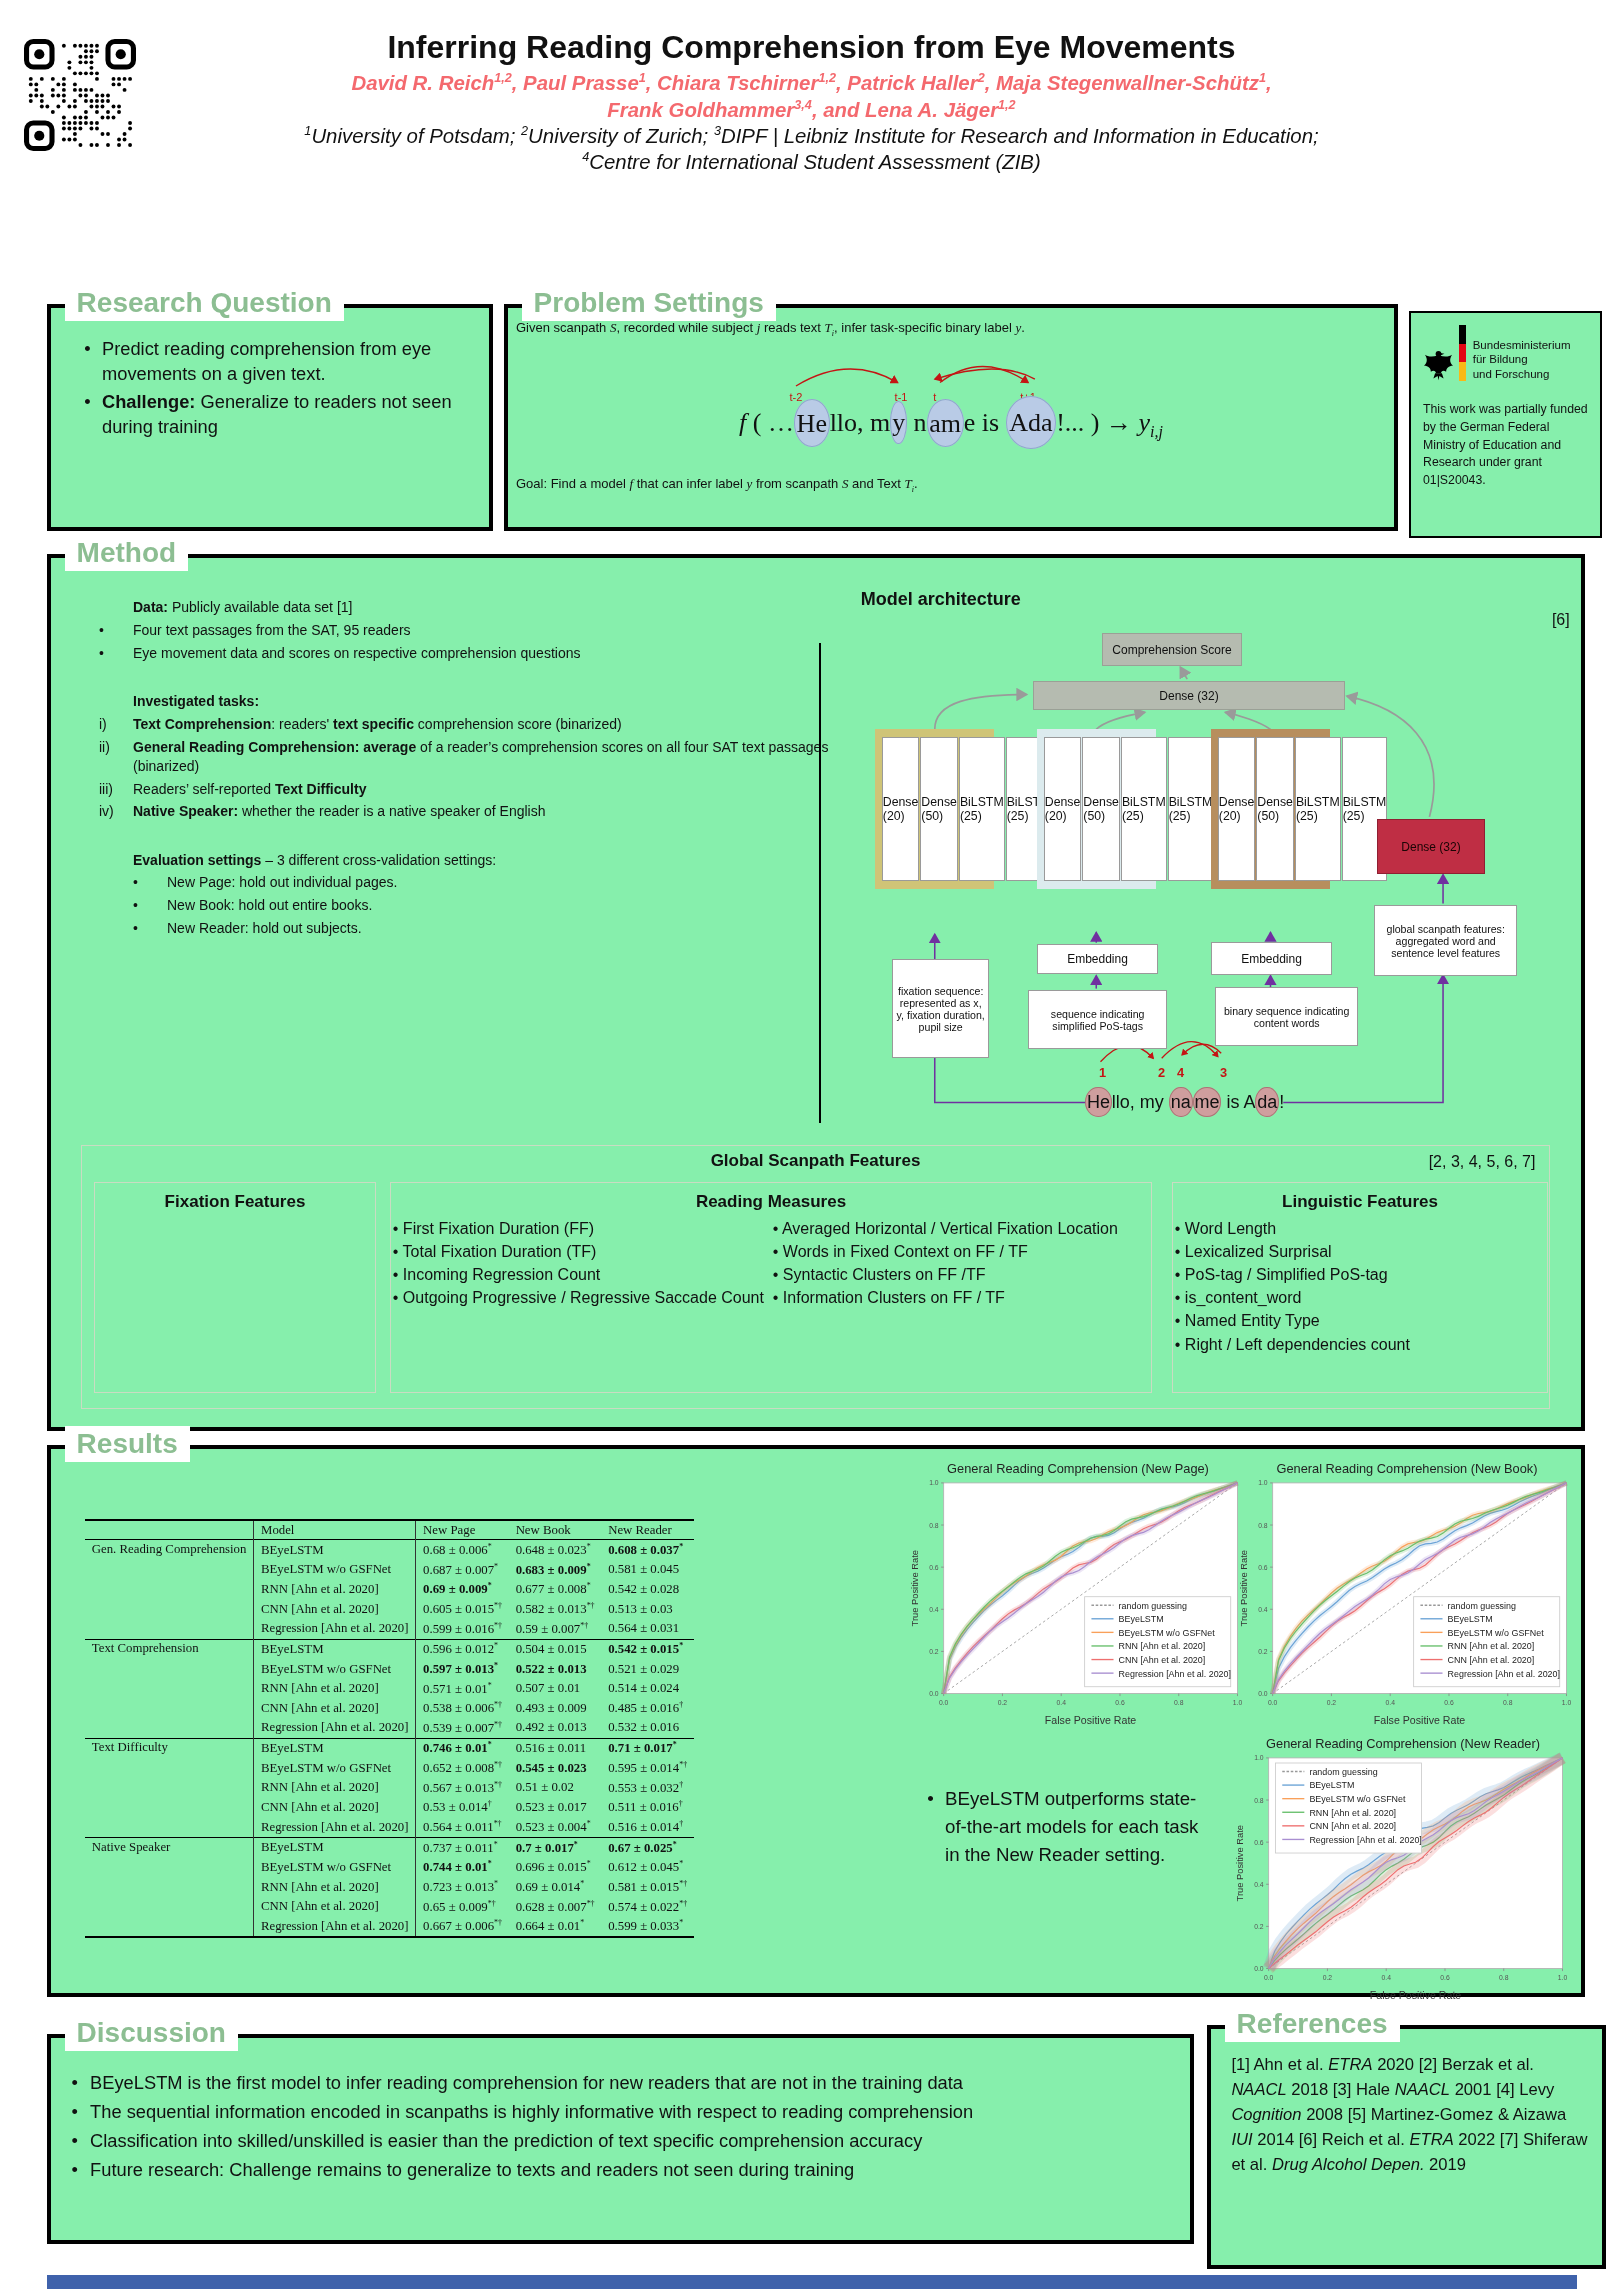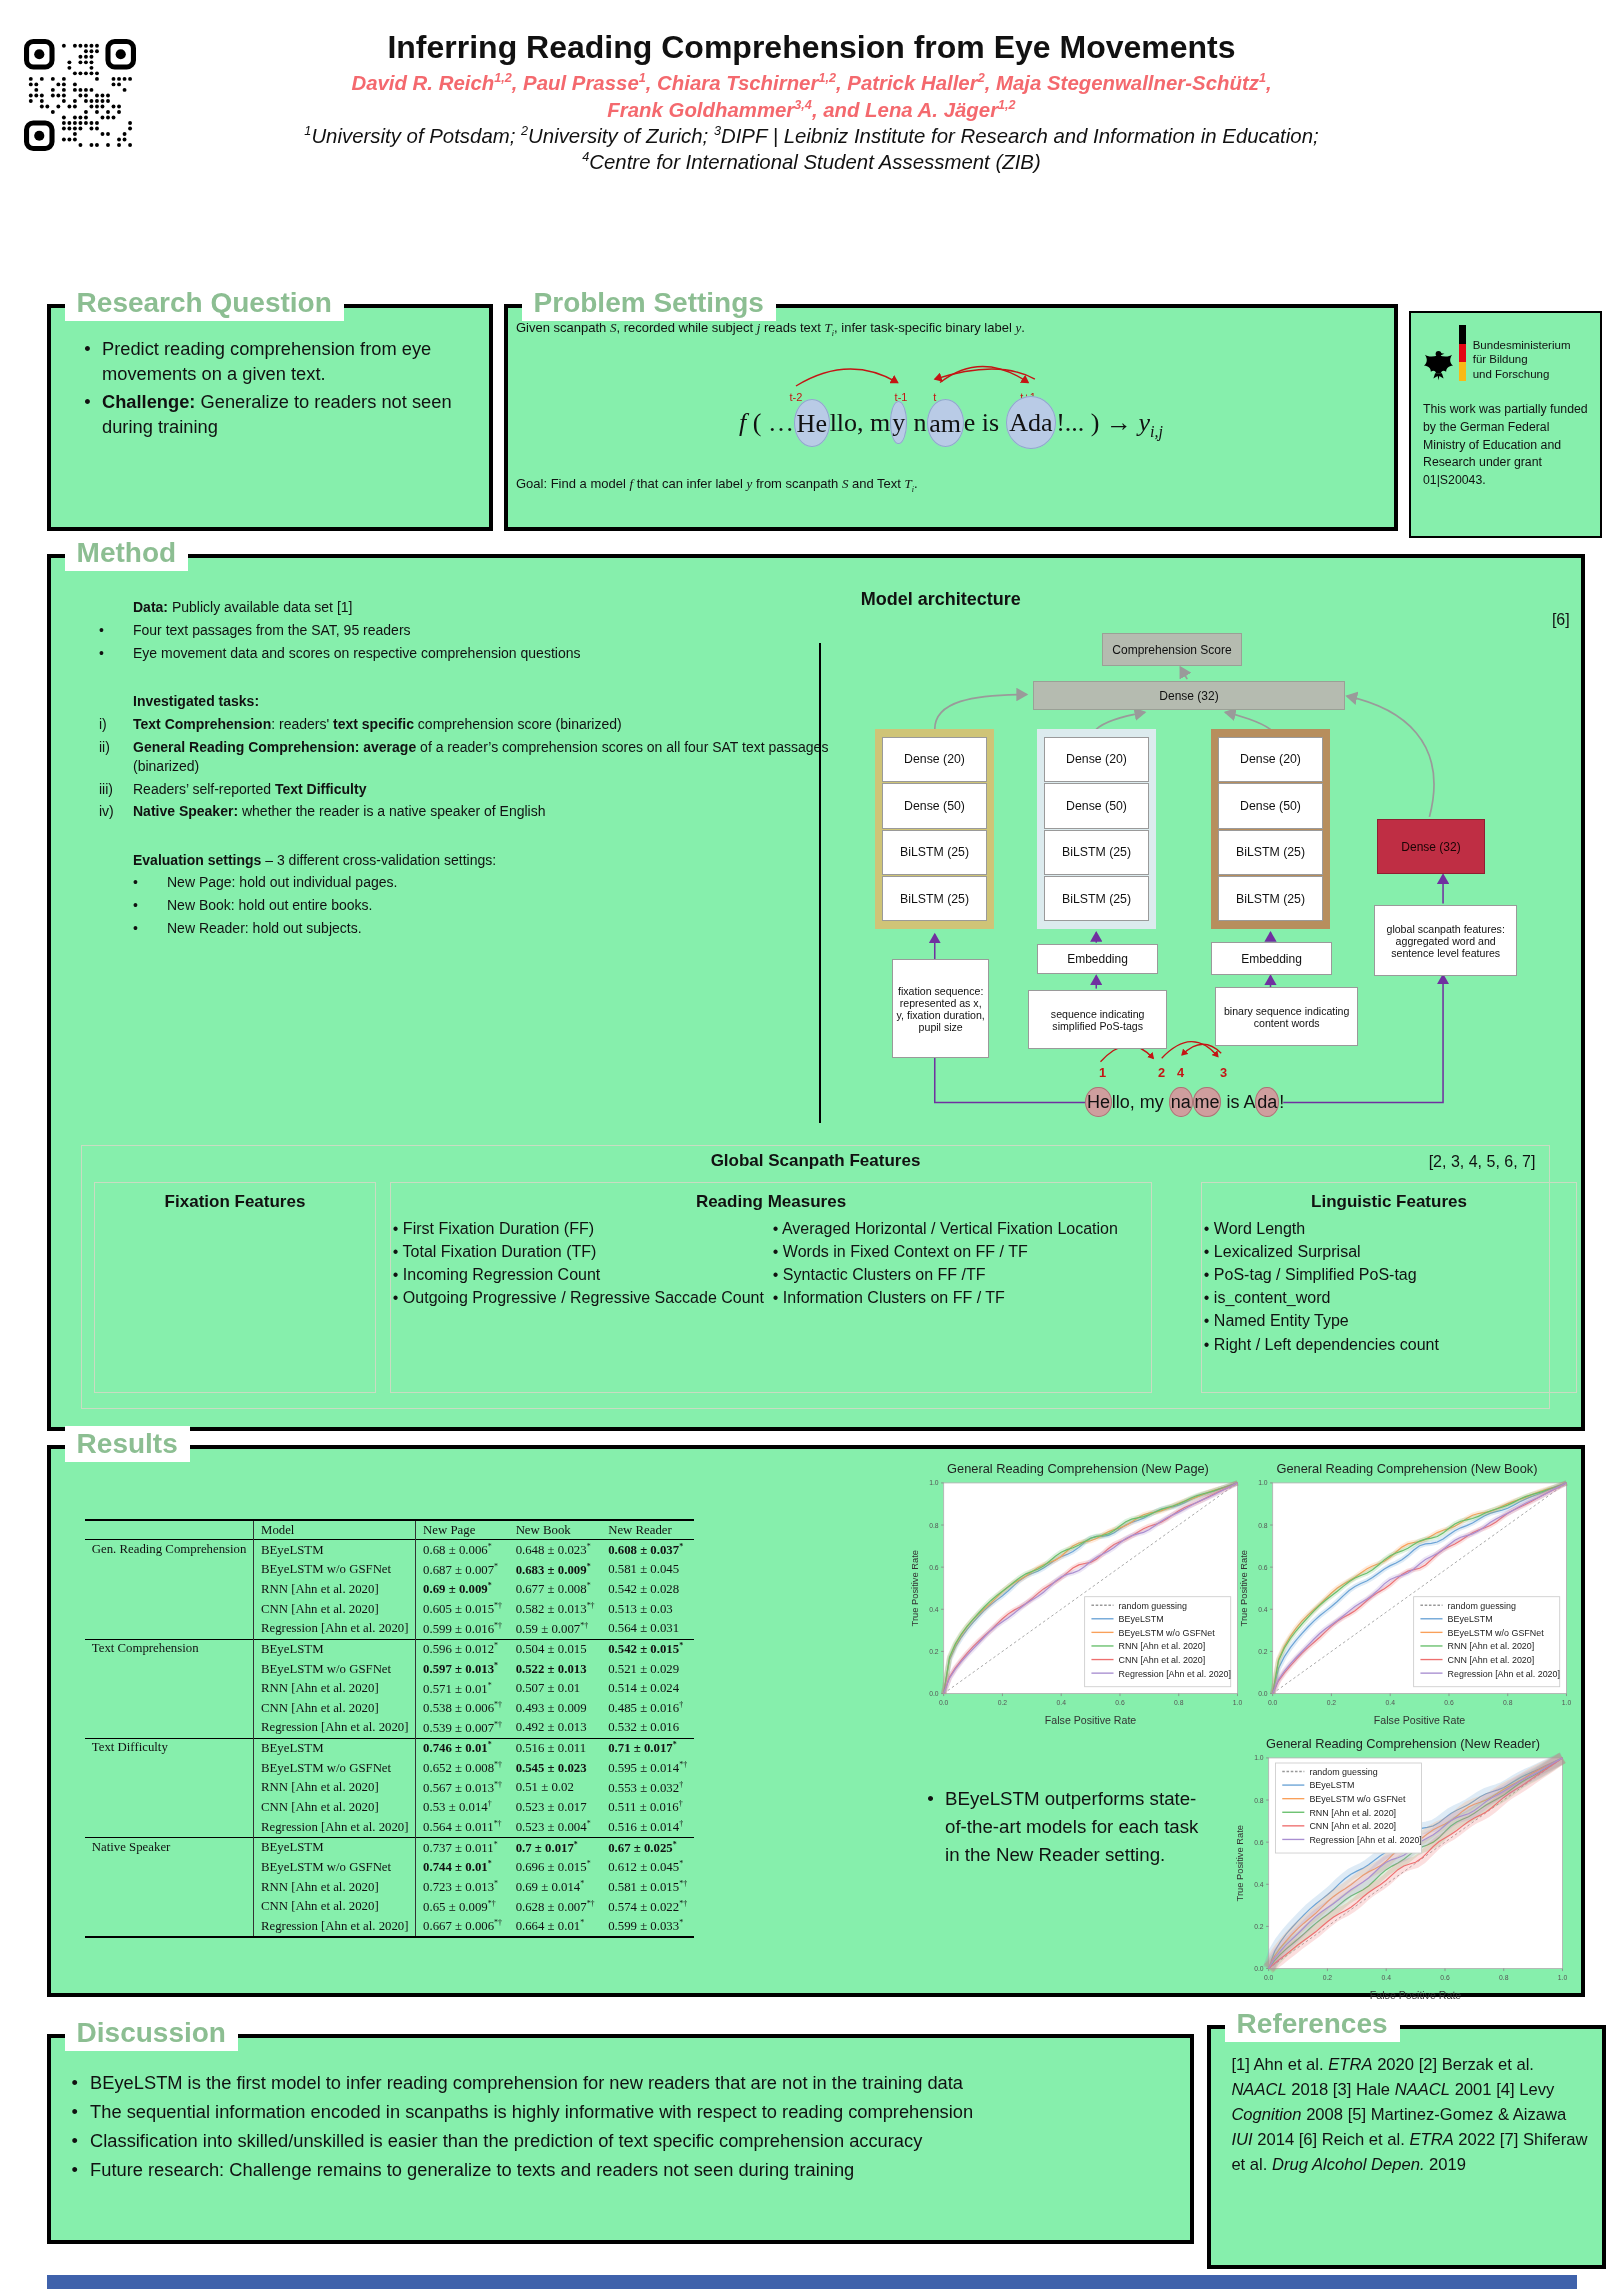--- a/index.html
+++ b/index.html
@@ -39,21 +39,21 @@
   .mt-list .row{display:flex;}
   .mt-list .mk{flex:0 0 34px;}
   .mt-list .mk.ind{margin-left:34px;}
   .mt-list .tx{flex:1;}
   .divider{position:absolute;left:768px;top:85px;width:1.7px;height:480px;background:#000;}
   
   .arch{position:absolute;left:803px;top:31px;width:731px;height:551px;}
   .arch .nb{position:absolute;border:0.9px solid #9a9a9a;display:flex;align-items:center;
             justify-content:center;text-align:center;font-size:12px;background:#fff;}
   .arch .gray{background:#b5bbb0;border:0.9px solid #9aa096;}
-  .arch .acol{position:absolute;width:119px;height:200px;display:flex;flex-direction:column;
+  .arch .acol{position:absolute;width:119px;height:160px;display:flex;
               gap:1px;padding:7.7px 6.8px;box-sizing:border-box;}
   .arch .acol .layer{flex:1;background:#fff;border:0.9px solid #9a9a9a;display:flex;
               align-items:center;justify-content:center;font-size:12.3px;}
   .c0{background:#cfc477;} .c1{background:#dcebee;} .c2{background:#b78e5d;}
   .redbox{background:#bf2e44 !important;border:0.9px solid #8f1f32 !important;color:#1a0505;}
   .arch-title{position:absolute;left:6.8px;top:0;font-size:18px;font-weight:bold;}
   .cite{position:absolute;font-size:16px;}
   .sentence{position:absolute;font-size:18px;white-space:nowrap;}
   .fixnum{position:absolute;color:#c41414;font-size:12.8px;font-weight:bold;}
   
@@ -416,21 +416,21 @@
               <div class="fb">• Outgoing Progressive / Regressive Saccade Count</div>
             </div>
             <div id="rm-col2">
               <div class="fb">• Averaged Horizontal / Vertical Fixation Location</div>
               <div class="fb">• Words in Fixed Context on FF / TF</div>
               <div class="fb">• Syntactic Clusters on FF /TF</div>
               <div class="fb">• Information Clusters on FF / TF</div>
             </div>
           </div>
       </div>
-      <div class="fbox" style="left:1119px;width:376px">
+      <div class="fbox" style="left:1090px;width:376px">
         <h4>Linguistic Features</h4>
         <div id="ling-bullets">
             <div class="fb">• Word Length</div>
             <div class="fb">• Lexicalized Surprisal</div>
             <div class="fb">• PoS-tag / Simplified PoS-tag</div>
             <div class="fb">• is_content_word</div>
             <div class="fb">• Named Entity Type</div>
             <div class="fb">• Right / Left dependencies count</div>
           </div>
       </div>

